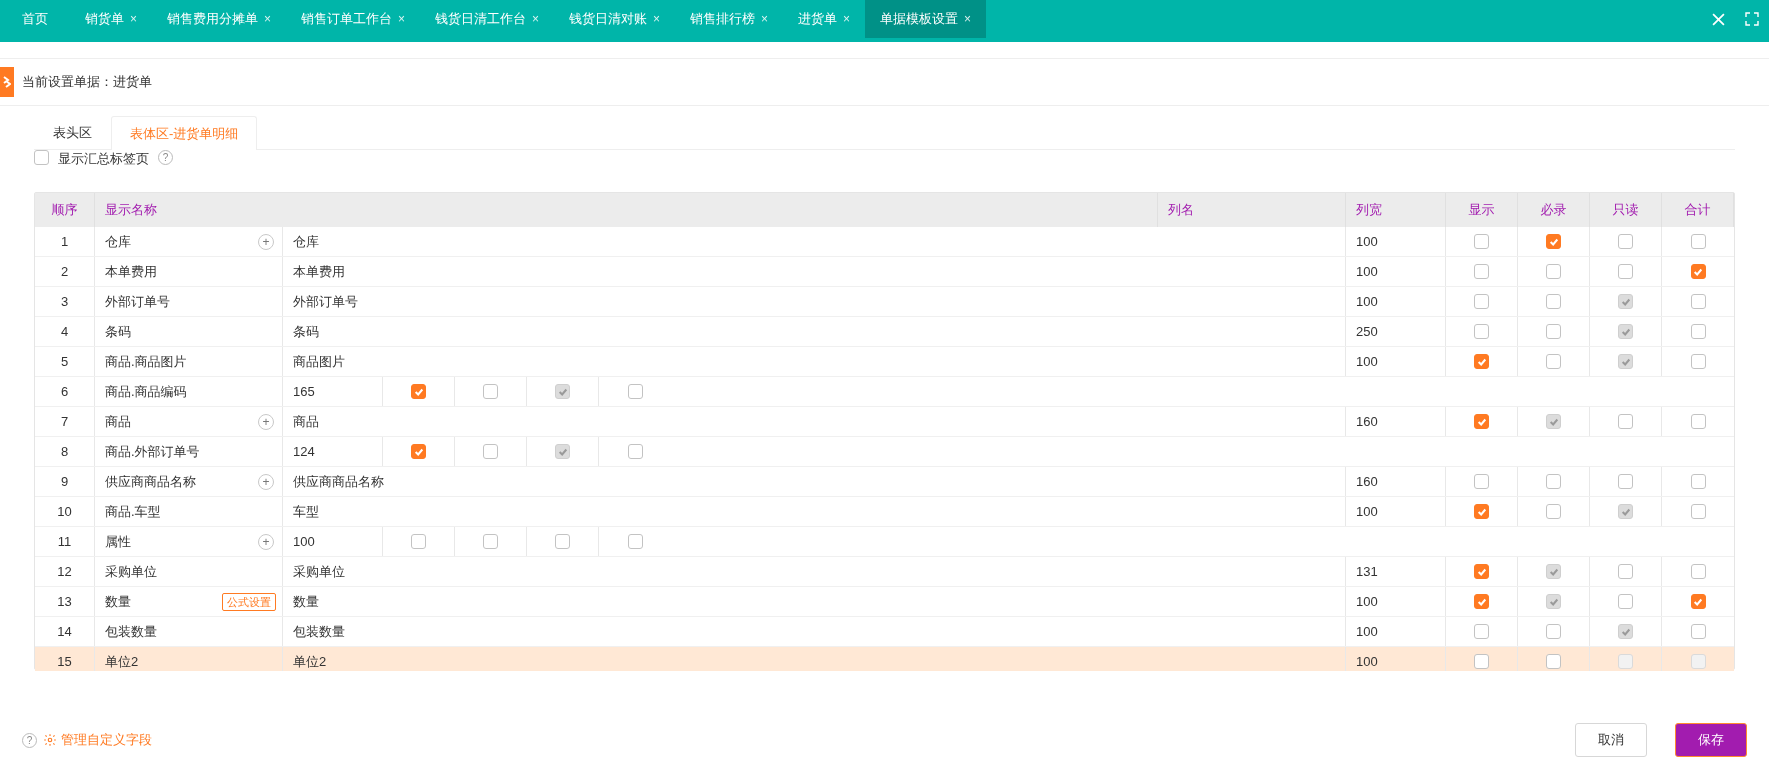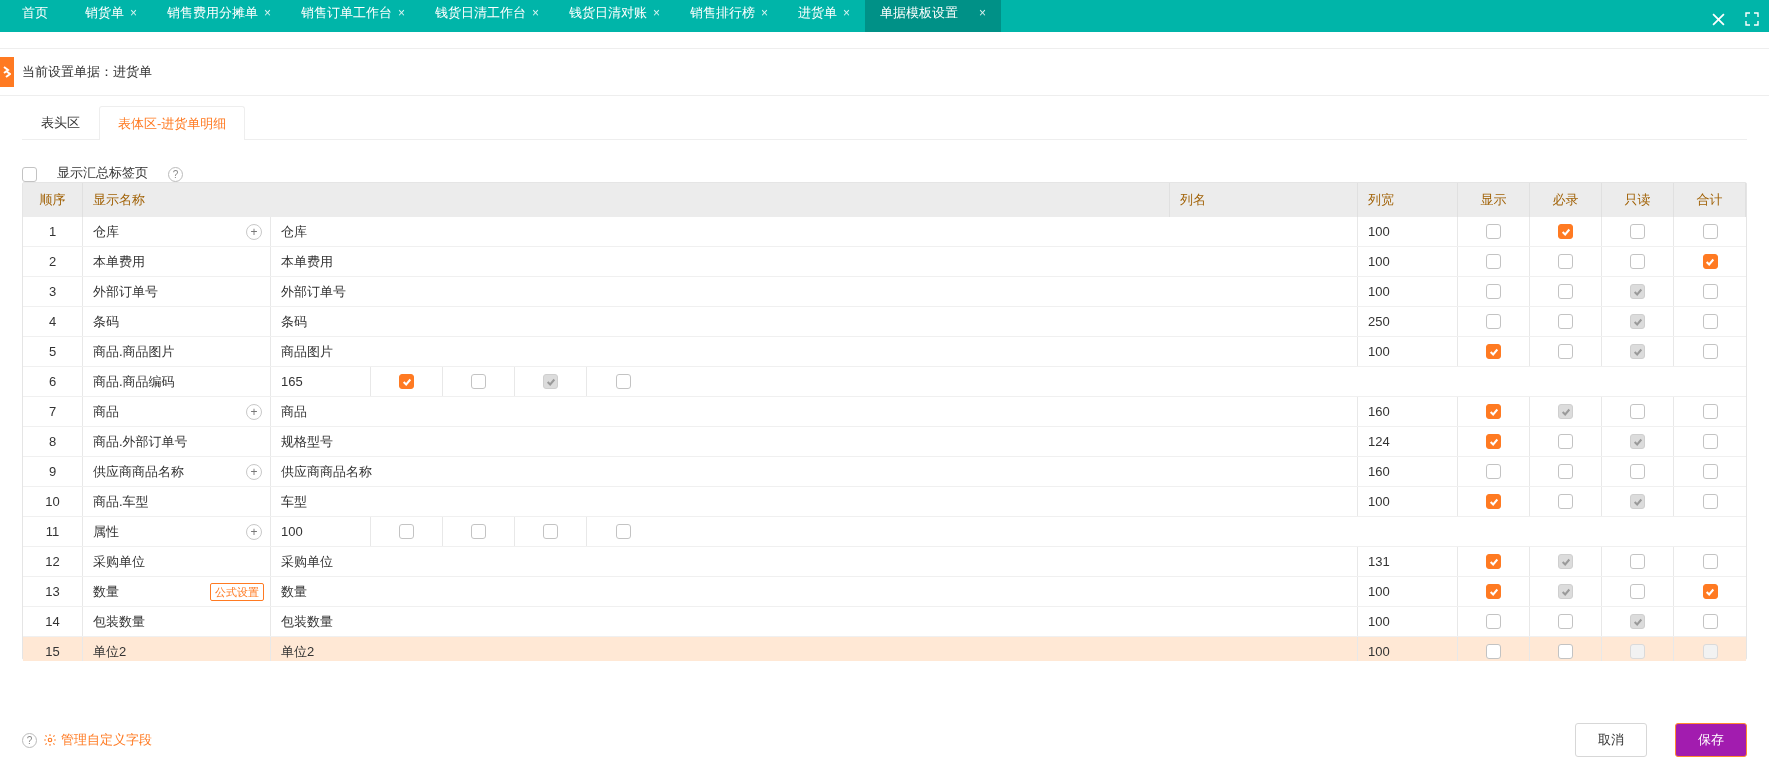--- a/index.html
+++ b/index.html
@@ -1,37 +1,37 @@
 <!DOCTYPE html>
 <html><head>
 <meta charset="utf-8">
 <style>
 *{box-sizing:border-box;margin:0;padding:0;}
 html,body{width:1769px;height:772px;font-family:"Microsoft YaHei",Arial,sans-serif;font-size:13px;color:#333;background:#fff;overflow:hidden;}
-.top-tabs{display:flex;align-items:flex-end;height:32px;background:#00b5a9;color:#fff;position:relative;}
+.top-tabs{display:flex;align-items:flex-start;height:42px;background:#00b5a9;color:#fff;position:relative;}
 .top-tabs .tab{display:flex;align-items:center;height:38px;padding:15px 15px;cursor:pointer;white-space:nowrap;}
 .top-tabs .tab.home{padding:0 22px;}
-.top-tabs .tab.active{background:#009187;gap:15px;}
+.top-tabs .tab.active{background:#009187;}
 .top-tabs .tab .close{margin-left:6px;font-size:12px;opacity:.85;}
 .top-tabs .right-icons{position:absolute;right:0;top:0;height:38px;display:flex;align-items:center;}
 .top-tabs .right-icons .ico{width:34px;height:38px;display:flex;align-items:center;justify-content:center;cursor:pointer;}
 .top-tabs .right-icons svg{stroke:#fff;}
 .shelf{height:16px;}
 .context-bar{display:flex;align-items:center;height:48px;border:1px solid #eee;border-left:0;border-right:0;}
 .context-bar .chev{width:14px;height:30px;background:#ff7a22;display:flex;align-items:center;justify-content:center;color:#fff;}
 .context-bar .chev svg{stroke:#fff;}
 .context-bar .lbl{padding:0 8px;color:#333;}
-.content{padding:0 22px;}
+.content{padding:0 34px;}
 .sub-tabs{display:flex;align-items:flex-end;height:40px;border-bottom:1px solid #eee;position:relative;top:0;margin-top:4px;}
 .sub-tabs .stab{height:34px;display:flex;align-items:center;padding:0 18px;cursor:pointer;border:1px solid transparent;border-bottom:none;border-radius:3px 3px 0 0;}
 .sub-tabs .stab.active{color:#ff7a22;border-color:#eee;background:#fff;position:relative;top:1px;}
-.opt-row{display:flex;align-items:flex-end;height:42px;gap:20px;}
+.opt-row{display:flex;align-items:flex-start;height:42px;gap:9px;}
 .opt-row .q{width:15px;height:15px;border:1px solid #bbb;border-radius:50%;display:flex;align-items:center;justify-content:center;font-size:10px;color:#888;}
 .grid-wrap{border:1px solid #e5e5e5;border-radius:2px;height:478px;position:relative;}
-.grid-head{display:flex;height:34px;background:#ececec;color:#a16207;font-weight:500;}
+.grid-head{display:flex;height:34px;background:#ececec;color:#a21caf;font-weight:500;}
 .cell{display:flex;align-items:center;border-right:1px solid #e8e8e8;padding:0 10px;}
 .grid-head .cell{border-right:1px solid #e0e0e0;}
 .c-seq{width:60px;justify-content:center;}
 .c-name{width:188px;}
 .c-disp{flex:1;width:870px;}
 .c-w{width:100px;}
 .c-ck{width:72px;justify-content:center;}
 .c-last{width:72px;justify-content:center;border-right:none;}
 .grid-body{height:444px;overflow-y:scroll;}
 .grid-body::-webkit-scrollbar{width:11px;}
@@ -326,21 +326,20 @@
           </div>
           <div class="cell c-last">
             <span class="ckbx"></span>
           </div>
         </div>
         <div class="row">
           <div class="cell c-seq">8</div>
           <div class="cell c-name">
             <span>商品.外部订单号</span>
           </div>
-          <div class="cell c-disp">规格型号</div>
           <div class="cell c-w">124</div>
           <div class="cell c-ck">
             <span class="ckbx on">
               <svg width="10" height="10" viewBox="0 0 12 12" fill="none">
                 <path d="M2 6 L5 9 L10 3"></path>
               </svg>
             </span>
           </div>
           <div class="cell c-ck">
             <span class="ckbx"></span>

